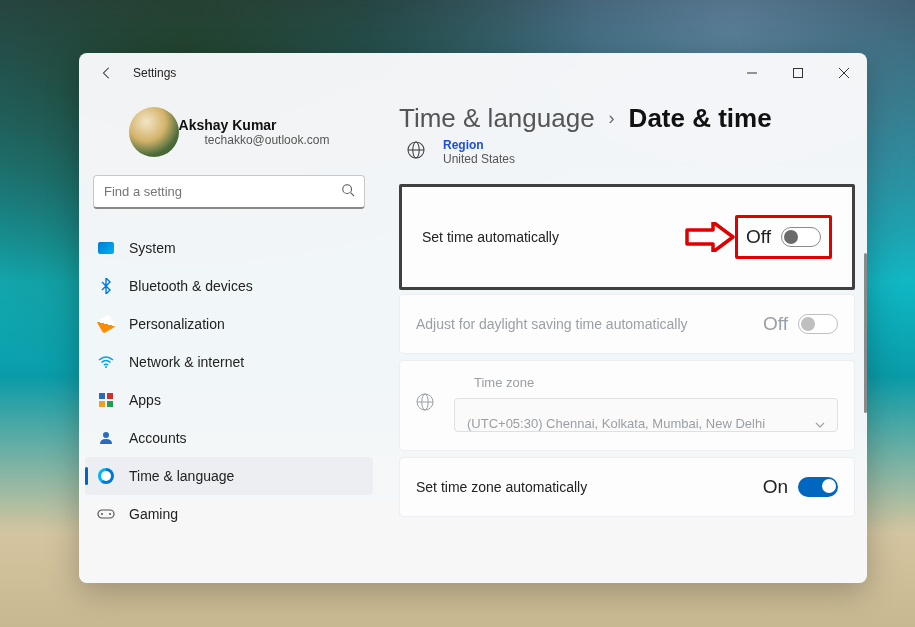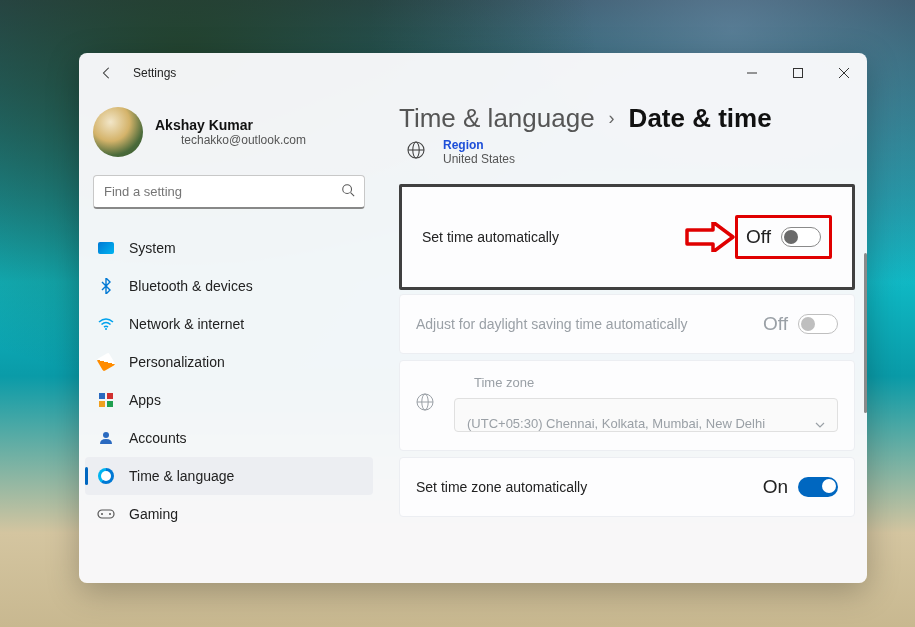--- a/index.html
+++ b/index.html
@@ -37,21 +37,21 @@
   .winctrl {
     width: 46px; height: 32px; display: flex; align-items: center; justify-content: center;
     cursor: pointer; color: #444;
   }
   .winctrl svg { width: 10px; height: 10px; }
   .body { flex: 1; display: flex; overflow: hidden; }
   .sidebar {
     width: 300px; padding: 8px 6px 8px 6px;
     display: flex; flex-direction: column;
   }
-  .user-row { display: flex; align-items: center; gap: 12px; padding: 6px 8px 18px 8px; }
+  .user-row { display: flex; align-items: center; padding: 6px 8px 18px 8px; justify-content: center; }
   .avatar {
     width: 50px; height: 50px; border-radius: 50%;
     background: radial-gradient(circle at 35% 30%, #f2e6c8 0%, #d4b36a 40%, #4a6a3a 70%, #3a5a2a 100%);
     position: relative;
   }
   .uname { font-size: 14px; font-weight: 600; color: #111; }
   .uemail { font-size: 12px; color: #555; margin-left: 26px; }
   .search-wrap {
     position: relative; margin: 0 8px 20px 8px;
   }
@@ -230,33 +230,33 @@
         </li>
         <li class="nav-item">
           <span class="nav-ico ico-bt">
             <svg width="14" height="16" viewBox="0 0 12 16">
                 <path d="M6 0 L10 4 L6 8 L10 12 L6 16 L6 0 M2 4 L6 8 M2 12 L6 8" fill="none" stroke="#0078d4" stroke-width="1.4"></path>
               </svg>
           </span>
           <span>Bluetooth &amp; devices</span>
         </li>
         <li class="nav-item">
+          <span class="nav-ico">
+              <span class="ico-pers"></span>
+            </span>
+          <span>Personalization</span>
+        </li>
+        <li class="nav-item">
           <span class="nav-ico ico-net">
             <svg width="16" height="14" viewBox="0 0 16 12">
                 <path d="M1 4 Q8 -2 15 4 M3.5 6.5 Q8 2.5 12.5 6.5 M6 9 Q8 7.5 10 9" fill="none" stroke="#00a2ed" stroke-width="1.6"></path>
                 <circle cx="8" cy="11" r="1" fill="#00a2ed"></circle>
               </svg>
           </span>
           <span>Network &amp; internet</span>
-        </li>
-        <li class="nav-item">
-          <span class="nav-ico">
-              <span class="ico-pers"></span>
-            </span>
-          <span>Personalization</span>
         </li>
         <li class="nav-item">
           <span class="nav-ico">
               <span class="ico-apps"></span>
             </span>
           <span>Apps</span>
         </li>
         <li class="nav-item">
           <span class="nav-ico ico-acc">
             <svg width="16" height="14" viewBox="0 0 16 14">

